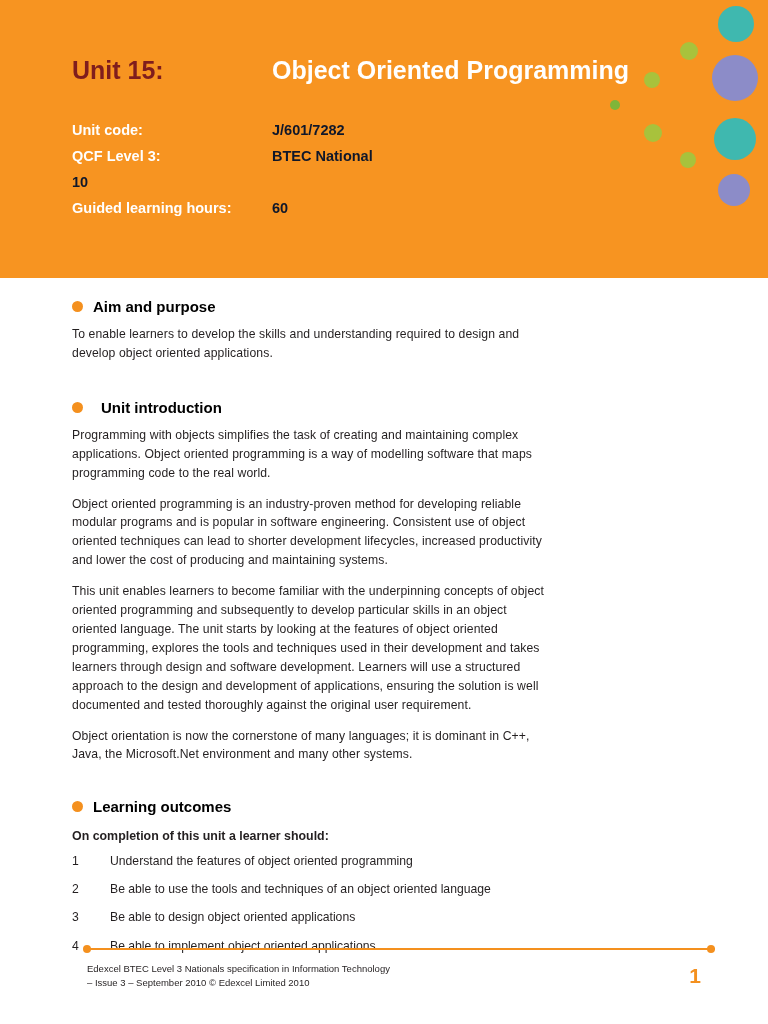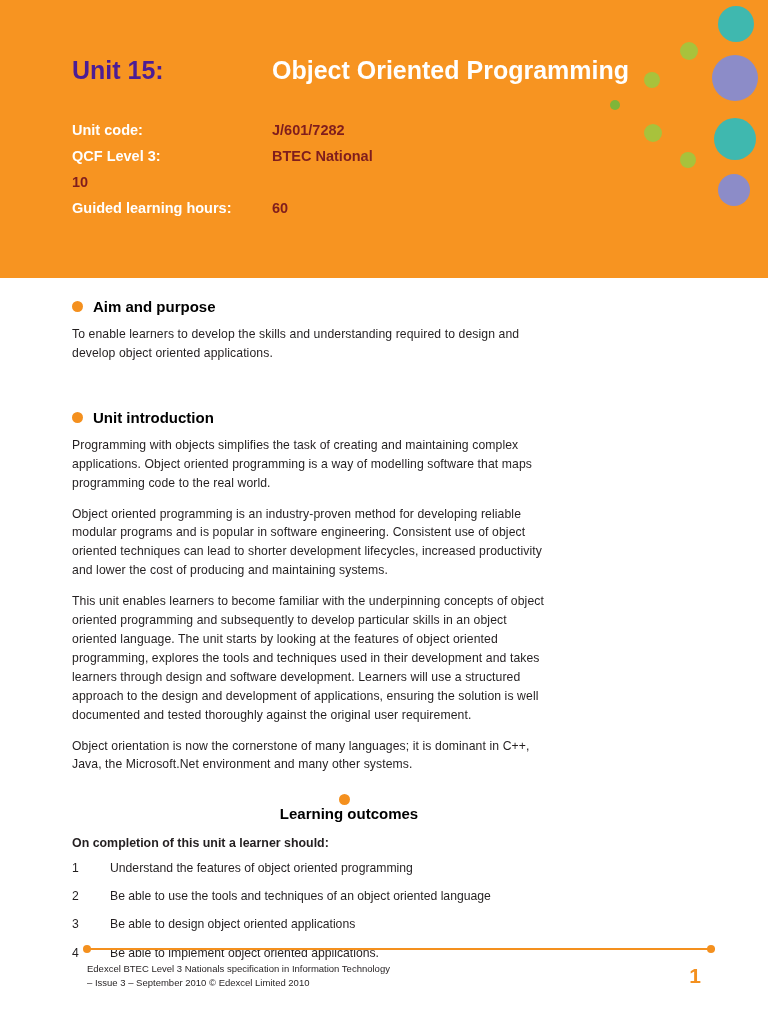--- a/index.html
+++ b/index.html
@@ -38,21 +38,21 @@
   }
 
   .title-row {
     display: flex;
     align-items: flex-start;
   }
   .unit-number {
     width: 200px;
     font-size: 25px;
     font-weight: bold;
-    color: #4c1d95;
+    color: #7f1d1d;
     line-height: 1.25;
     flex: 0 0 200px;
   }
   .unit-title {
     font-size: 25px;
     font-weight: bold;
     color: #ffffff;
     line-height: 1.25;
   }
 
@@ -67,21 +67,21 @@
   .meta-label {
     width: 200px;
     flex: 0 0 200px;
     font-size: 14.5px;
     font-weight: bold;
     color: #ffffff;
   }
   .meta-value {
     font-size: 14.5px;
     font-weight: bold;
-    color: #7f1d1d;
+    color: #0f172a;
   }
 
   
   .content {
     position: absolute;
     left: 0;
     top: 278px;
     width: 626px;
     padding: 0;
   }
@@ -227,30 +227,30 @@
 </div>
 
 <div class="content">
 
   <div class="section-heading">
     <span class="bullet-dot"></span>
     <span class="section-heading-text">Aim and purpose</span>
   </div>
   <p class="body-text first-after-heading">To enable learners to develop the skills and understanding required to design and develop object oriented applications.</p>
 
-  <div class="section-heading" style="margin-top:46px;">
+  <div class="section-heading" style="margin-top:36px;gap:8px;">
     <span class="bullet-dot"></span>
     <span class="section-heading-text">Unit introduction</span>
   </div>
   <p class="body-text">Programming with objects simplifies the task of creating and maintaining complex applications. Object oriented programming is a way of modelling software that maps programming code to the real world.</p>
   <p class="body-text first-after-heading">Object oriented programming is an industry-proven method for developing reliable modular programs and is popular in software engineering. Consistent use of object oriented techniques can lead to shorter development lifecycles, increased productivity and lower the cost of producing and maintaining systems.</p>
   <p class="body-text">This unit enables learners to become familiar with the underpinning concepts of object oriented programming and subsequently to develop particular skills in an object oriented language. The unit starts by looking at the features of object oriented programming, explores the tools and techniques used in their development and takes learners through design and software development. Learners will use a structured approach to the design and development of applications, ensuring the solution is well documented and tested thoroughly against the original user requirement.</p>
   <p class="body-text">Object orientation is now the cornerstone of many languages; it is dominant in C++, Java, the Microsoft.Net environment and many other systems.</p>
 
-  <div class="section-heading" style="margin-top:20px;flex-direction:column;">
+  <div class="section-heading" style="margin-top:34px;">
     <span class="bullet-dot"></span>
     <span class="section-heading-text">Learning outcomes</span>
   </div>
   <div class="lo-intro">On completion of this unit a learner should:</div>
 
   <div class="lo-list">
     <div class="lo-item">
       <span class="lo-num">1</span>
       <span class="lo-txt">Understand the features of object oriented programming</span>
     </div>

